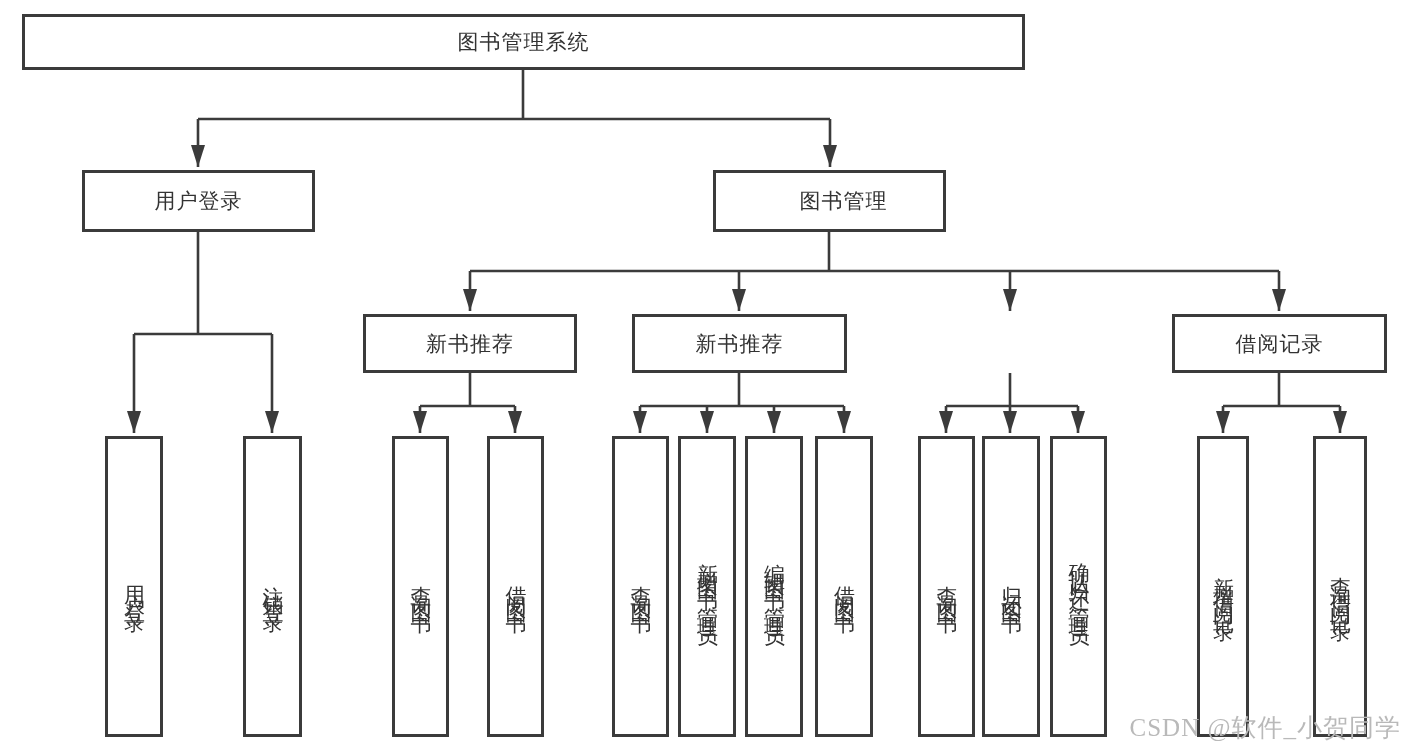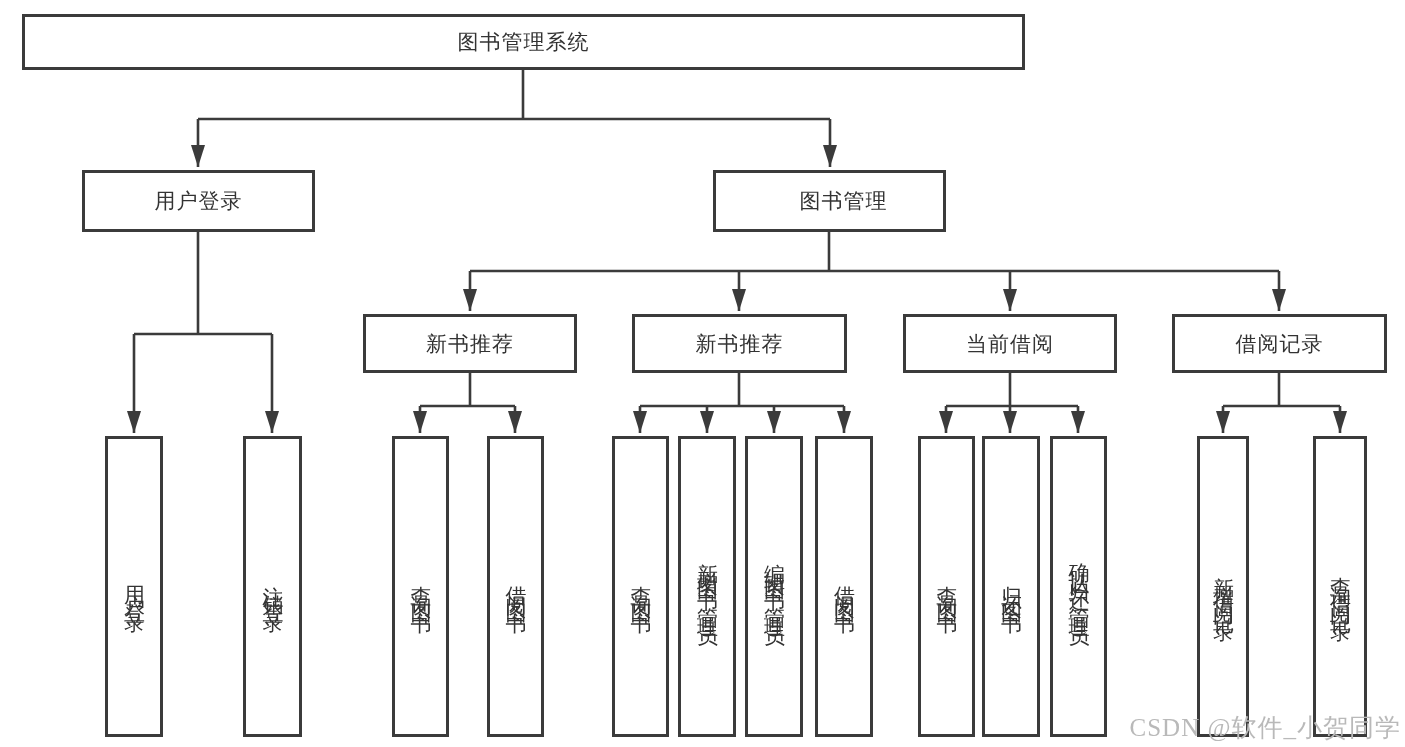--- a/index.html
+++ b/index.html
@@ -97,21 +97,20 @@
     </g>
   </svg>
 
   <div class="node" style="left:22px; top:14px; width:1003px; height:56px;">图书管理系统</div>
 
   <div class="node" style="left:82px; top:170px; width:233px; height:62px;">用户登录</div>
   <div class="node" style="left:713px; top:170px; width:233px; height:62px;padding-left:28px;">图书管理</div>
 
   <div class="node" style="left:363px; top:314px; width:214px; height:59px;">新书推荐</div>
   <div class="node" style="left:632px; top:314px; width:215px; height:59px;">新书推荐</div>
-  <div class="node" style="left:903px; top:314px; width:214px; height:59px;">当前借阅</div>
   <div class="node" style="left:1172px; top:314px; width:215px; height:59px;">借阅记录</div>
 
   <div class="node vert" style="left:105px; top:436px; width:58px; height:301px;">用户登录</div>
   <div class="node vert" style="left:243px; top:436px; width:59px; height:301px;">注销登录</div>
 
   <div class="node vert" style="left:392px; top:436px; width:57px; height:301px;">查询图书</div>
   <div class="node vert" style="left:487px; top:436px; width:57px; height:301px;">借阅图书</div>
 
   <div class="node vert" style="left:612px; top:436px; width:57px; height:301px;">查询图书</div>
   <div class="node vert" style="left:678px; top:436px; width:58px; height:301px;">新增图书（管理员）</div>

